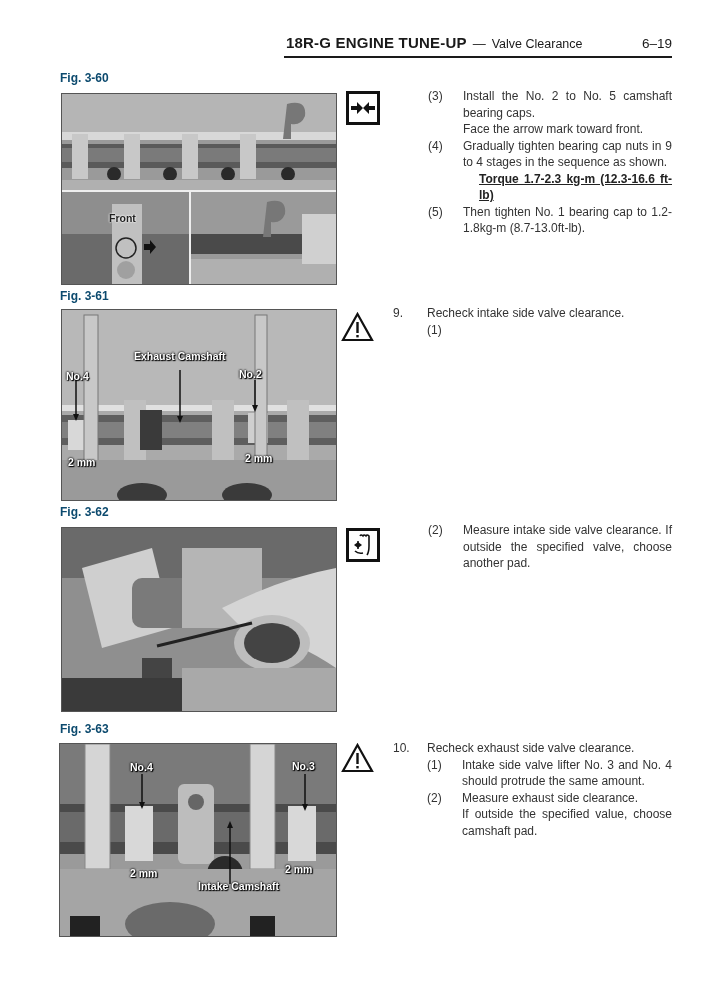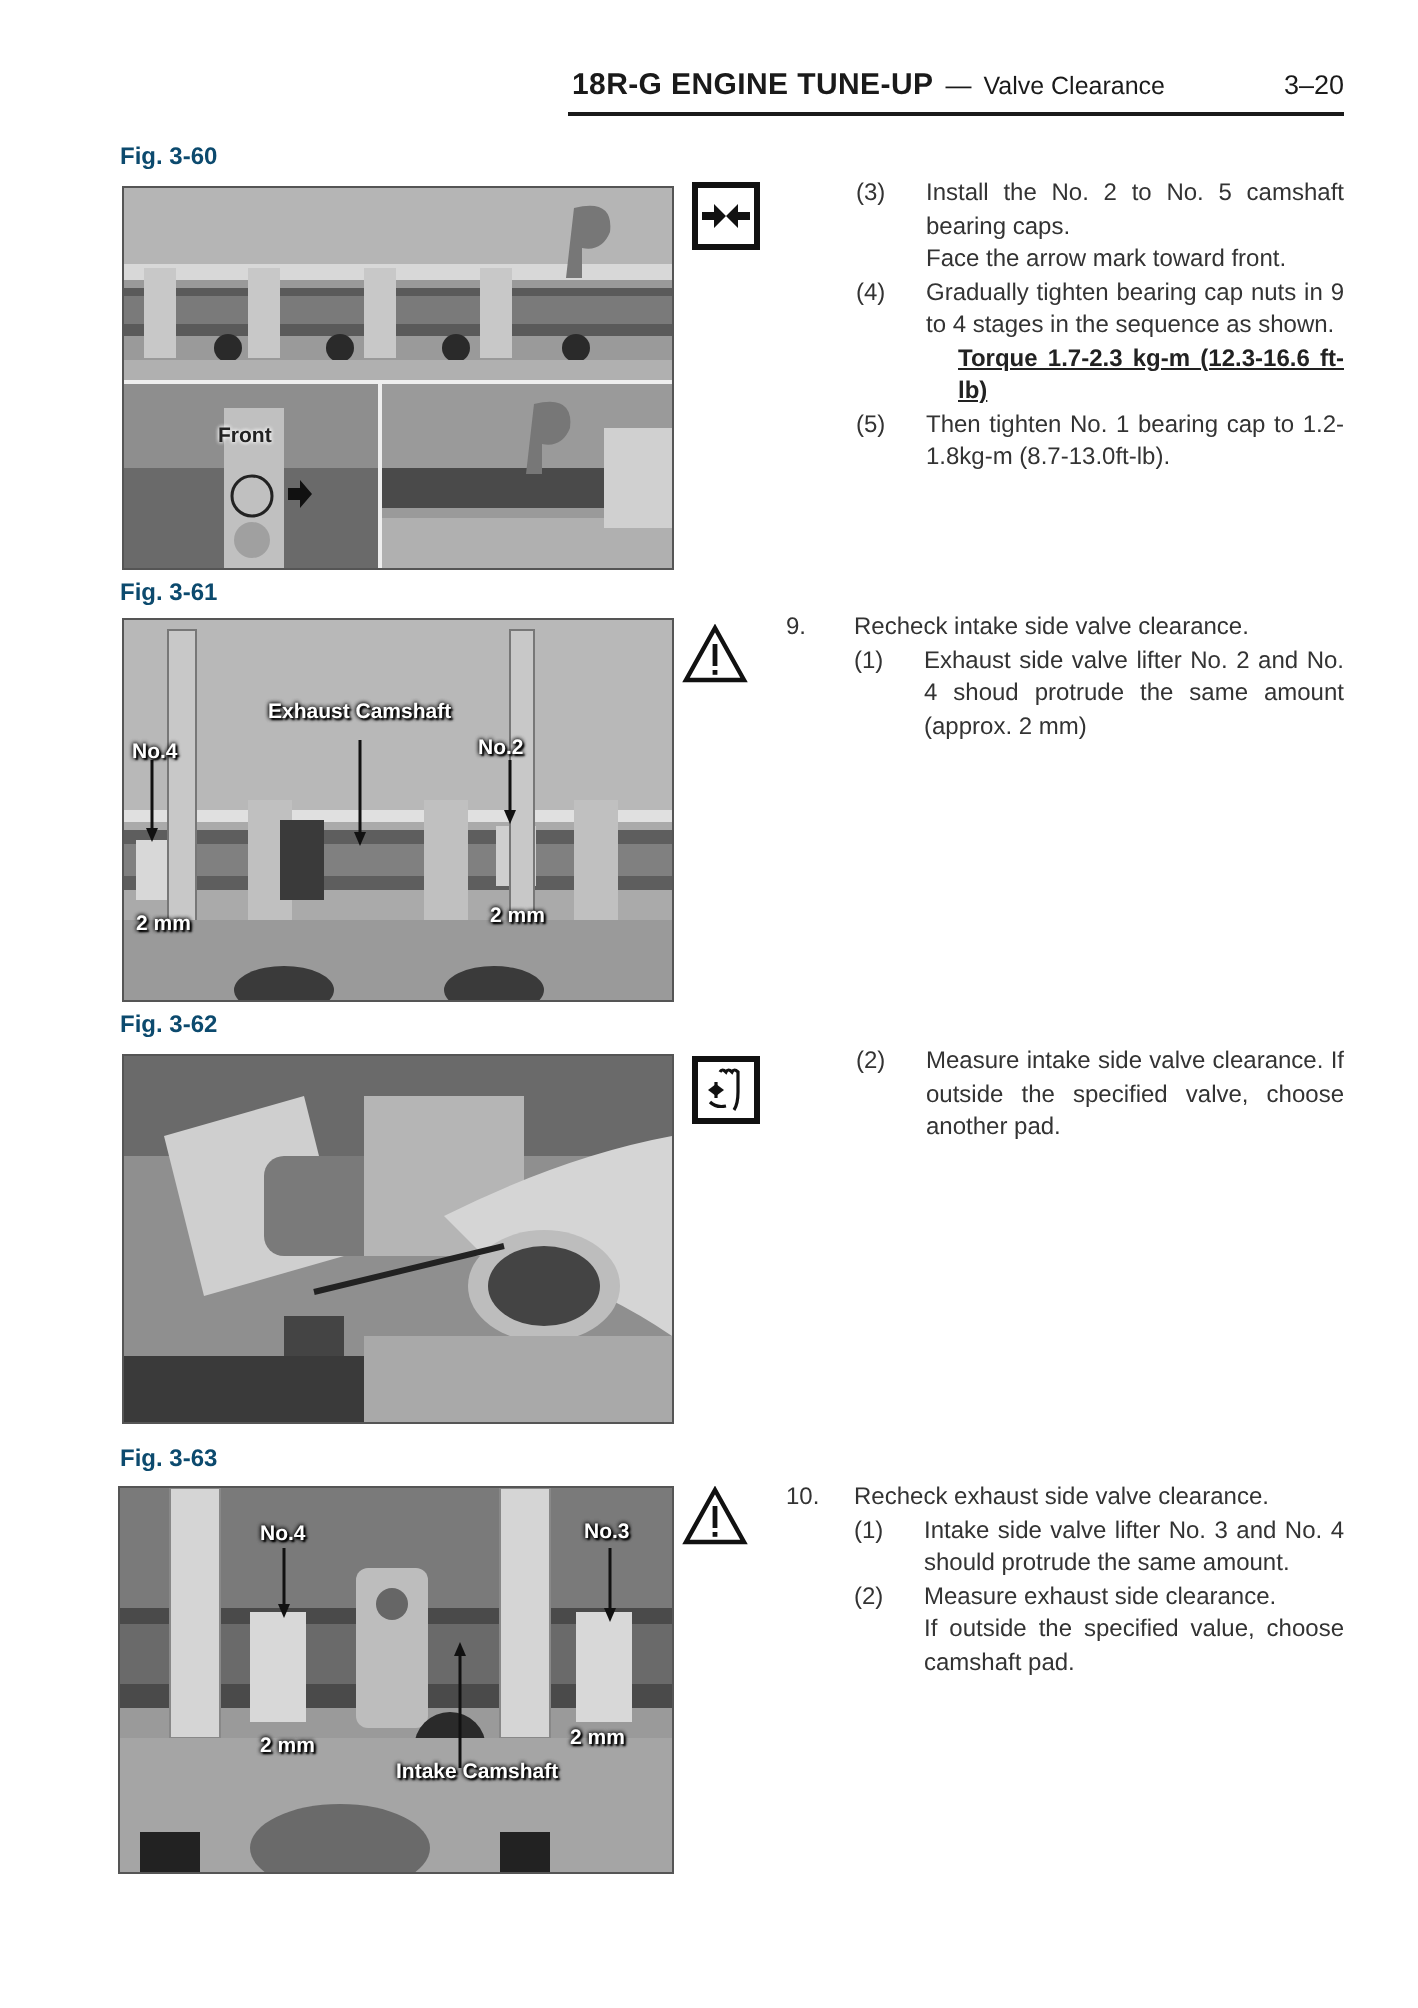--- a/index.html
+++ b/index.html
@@ -43,21 +43,21 @@
   .body { flex: 1; text-align: justify; }
   .torque { font-weight: bold; color: #222; padding-left: 16px; text-align: justify; text-decoration: underline; }
 </style>
 </head>
 <body>
 
 <div class="header">
   <span class="title">18R-G ENGINE TUNE-UP</span>
   <span class="dash">—</span>
   <span class="sub">Valve Clearance</span>
-  <span class="page">3–20</span>
+  <span class="page">6–19</span>
 </div>
 <div class="header-rule"></div>
 
 <div class="fig-label" style="left:60px;top:71px;">Fig. 3-60</div>
 <div class="photo" style="left:61px;top:93px;width:274px;height:190px;">
   <svg width="274" height="190" viewBox="0 0 274 190">
     <rect width="274" height="190" fill="#9a9a9a"></rect>
     <rect x="0" y="0" width="274" height="40" fill="#b5b5b5"></rect>
     <rect x="0" y="38" width="274" height="8" fill="#d8d8d8"></rect>
     <rect x="0" y="50" width="274" height="24" fill="#5a5a5a"></rect>
@@ -169,21 +169,20 @@
   <rect x="15.3" y="23" width="2.4" height="2.4" fill="#111"></rect>
 </svg>
 
 <div class="text-block" style="left:393px;top:305px;width:279px;">
   <div class="row">
     <span class="num">9.</span>
     <span class="body">Recheck intake side valve clearance.</span>
   </div>
   <div class="row" style="padding-left:34px;">
     <span class="step-num">(1)</span>
-    <span class="body">Exhaust side valve lifter No. 2 and No. 4 shoud protrude the same amount (approx. 2 mm)</span>
   </div>
 </div>
 
 <div class="fig-label" style="left:60px;top:505px;">Fig. 3-62</div>
 <div class="photo" style="left:61px;top:527px;width:274px;height:183px;">
   <svg width="274" height="183" viewBox="0 0 274 183">
     <rect width="274" height="183" fill="#8f8f8f"></rect>
     <rect x="0" y="0" width="274" height="50" fill="#6a6a6a"></rect>
     <path d="M20 40 L90 20 L110 100 L40 120 Z" fill="#cfcfcf"></path>
     <rect x="70" y="50" width="60" height="50" rx="10" fill="#7a7a7a"></rect>

